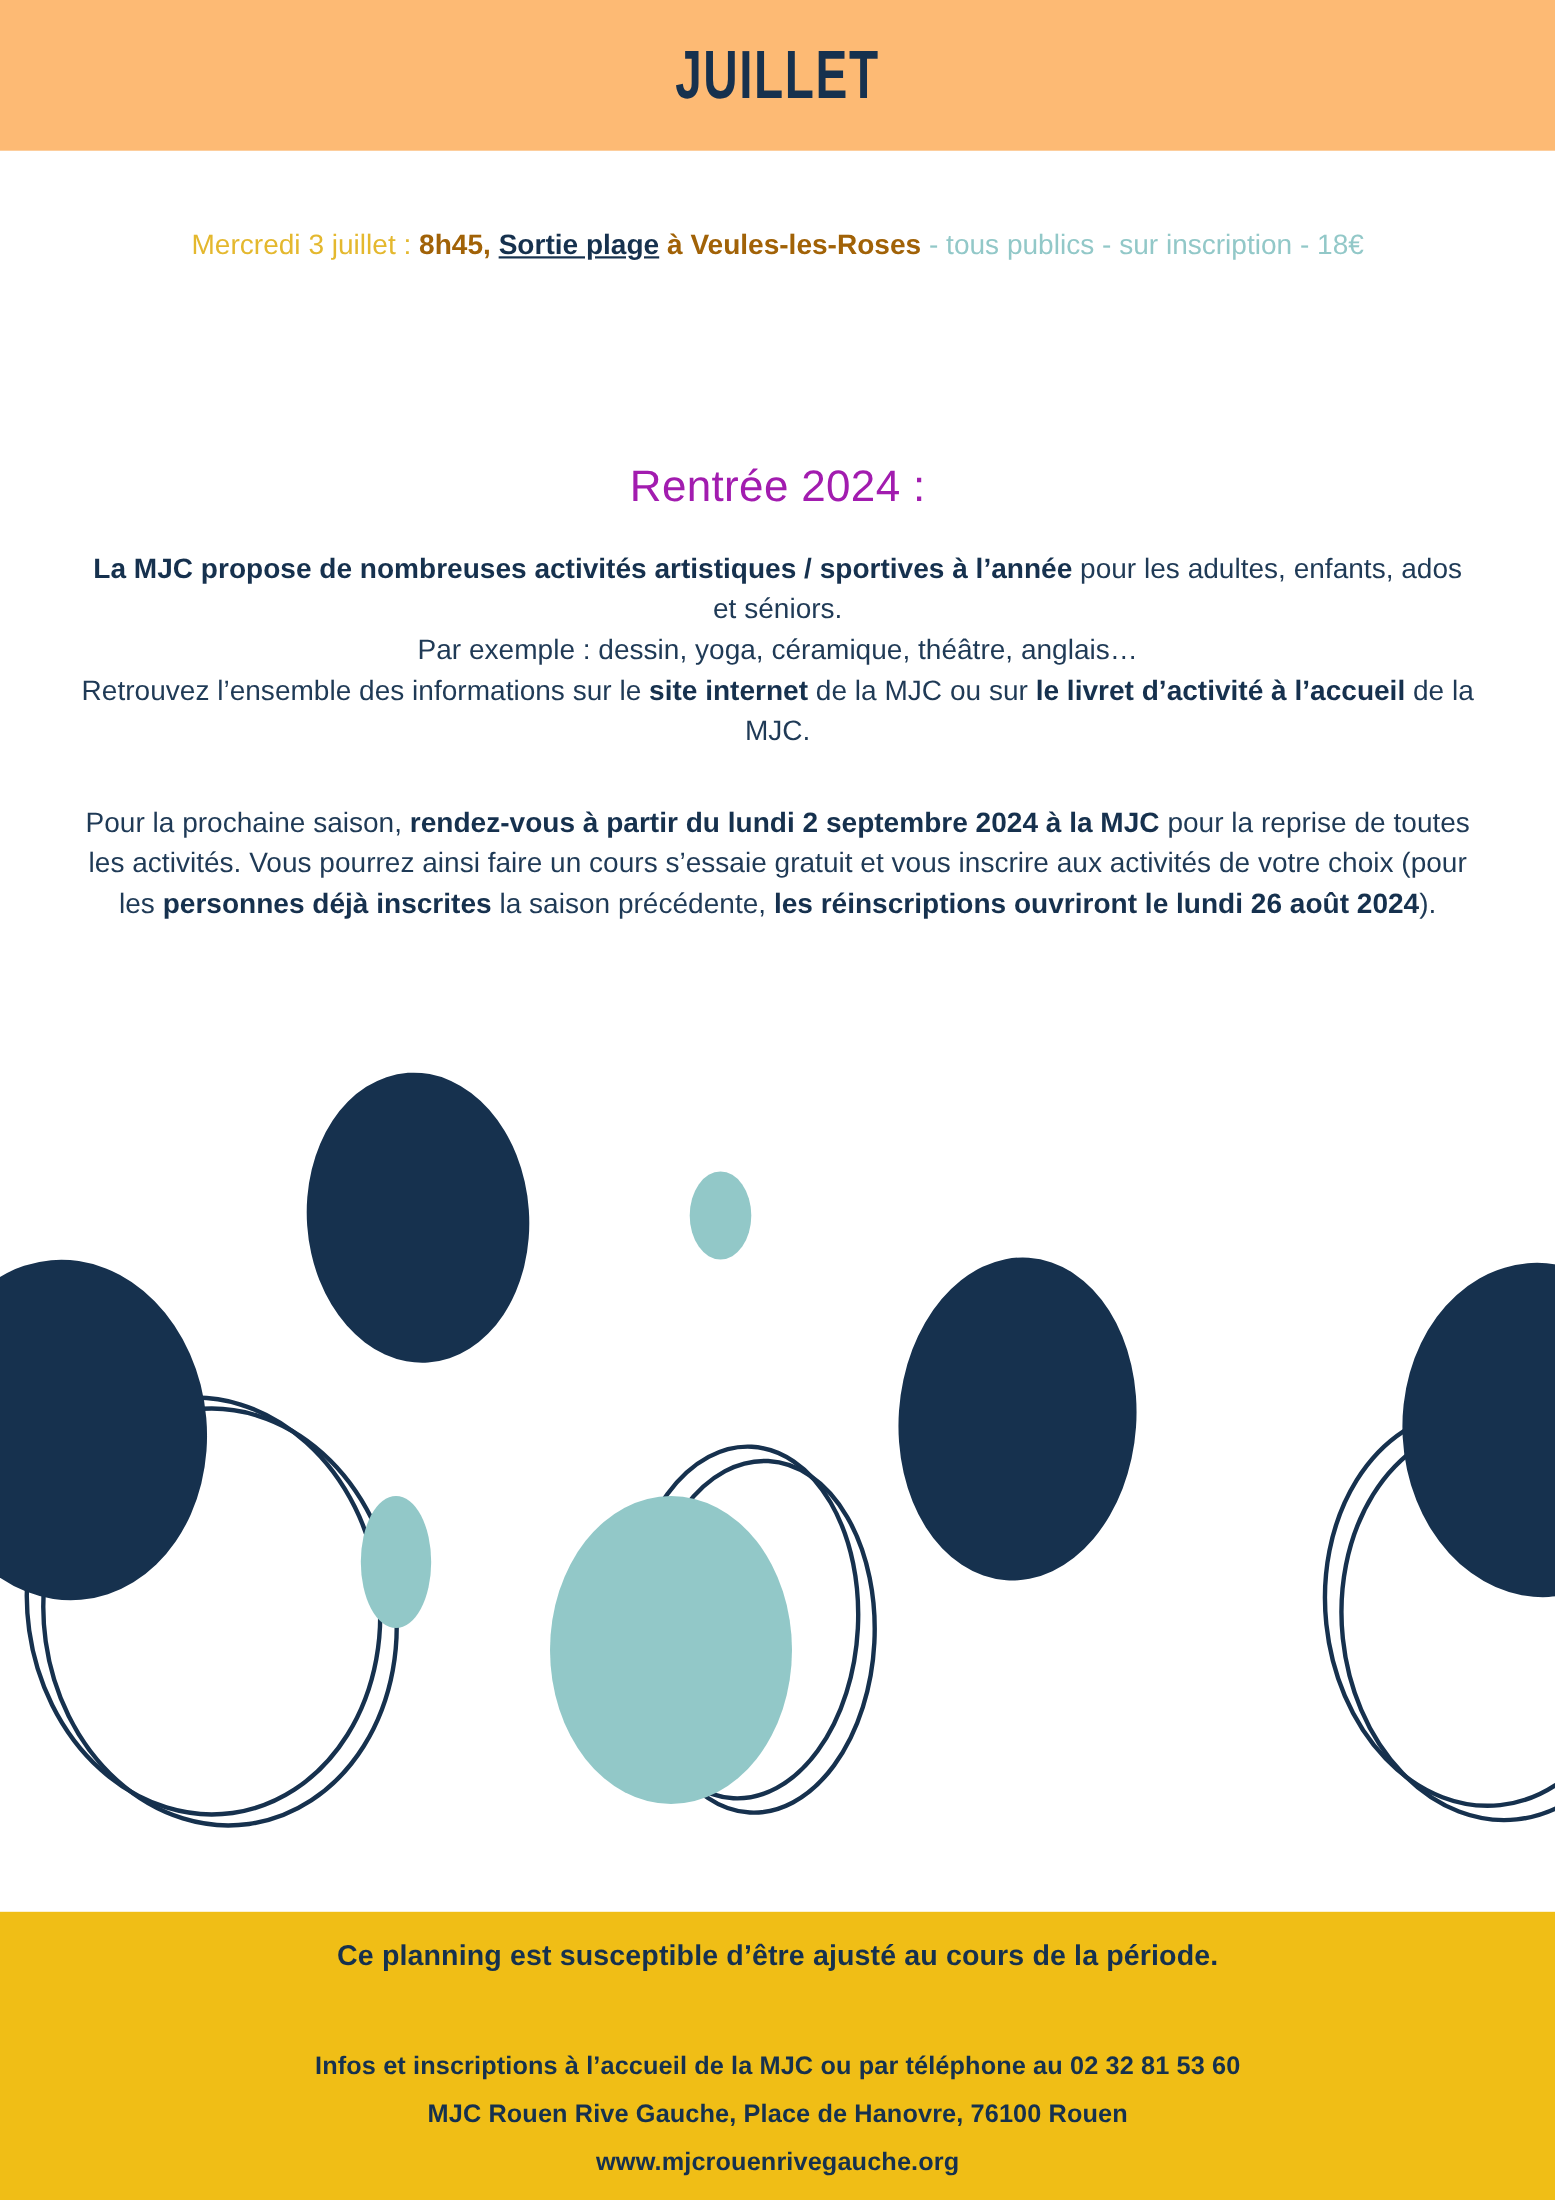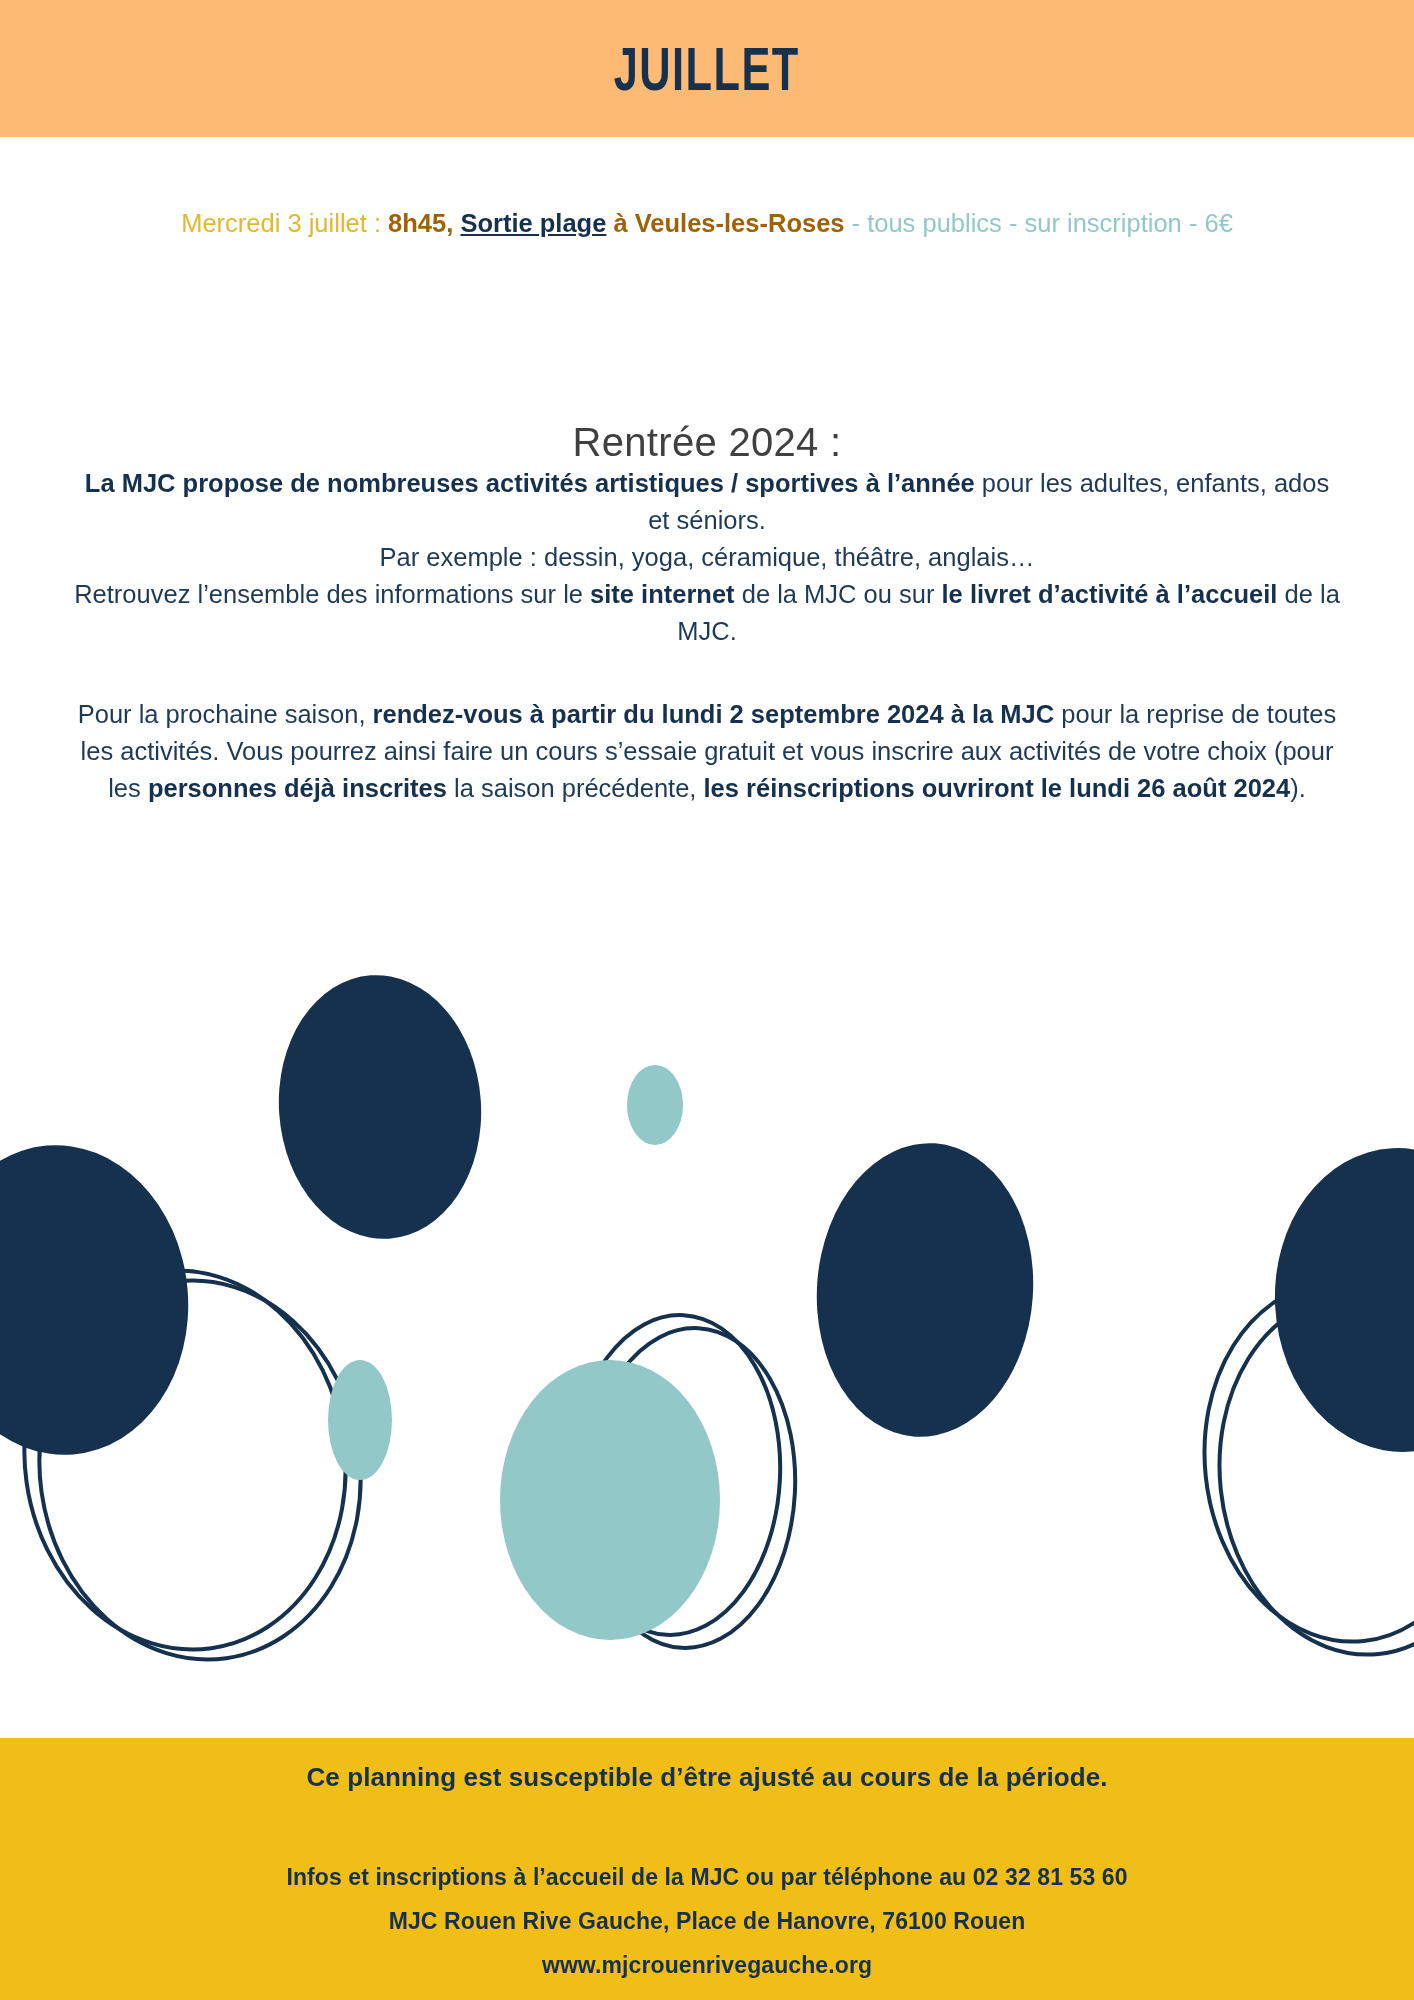--- a/index.html
+++ b/index.html
@@ -64,21 +64,22 @@
     top: 420px; left: 0;
     width: 1414px;
     padding: 0 72px;
     z-index: 4;
     color: #1b3550;
     text-align: center;
   }
   .section-title {
     font-size: 40px;
     font-weight: 500;
-    color: #404040;
+    color: #a21caf;
+    margin-bottom: 34px;
     letter-spacing: 0.3px;
   }
   .para {
     font-size: 25.5px;
     line-height: 37px;
     color: #1f3a56;
     font-weight: 400;
   }
   .para + .para { margin-top: 46px; }
   .para b { font-weight: 700; color: #16314e; }
@@ -121,21 +122,21 @@
 </head>
 <body>
 
 <div class="poster">
 
   <div class="header">
     <div class="header-title">JUILLET</div>
   </div>
 
   <div class="event-line">
-    <span class="ev-date">Mercredi 3 juillet :</span><span class="ev-main">&nbsp;</span><span class="ev-main">8h45,</span><span class="ev-main">&nbsp;</span><span class="ev-ul">Sortie plage</span><span class="ev-main">&nbsp;</span><span class="ev-main">à Veules-les-Roses</span><span class="ev-tail">&nbsp;</span><span class="ev-tail">- tous publics - sur inscription - 6€</span>
+    <span class="ev-date">Mercredi 3 juillet :</span><span class="ev-main">&nbsp;</span><span class="ev-main">8h45,</span><span class="ev-main">&nbsp;</span><span class="ev-ul">Sortie plage</span><span class="ev-main">&nbsp;</span><span class="ev-main">à Veules-les-Roses</span><span class="ev-tail">&nbsp;</span><span class="ev-tail">- tous publics - sur inscription - 18€</span>
   </div>
 
   <div class="content">
 
     <div class="section-title">Rentrée 2024 :</div>
 
     <div class="para">
       <b>La MJC propose de nombreuses activités  artistiques / sportives à l’année</b><span> pour les adultes, enfants, ados et séniors.</span><br>
       <span>Par exemple : dessin, yoga, céramique, théâtre, anglais…</span><br>
       <span>Retrouvez l’ensemble des informations sur le </span><b>site internet</b><span> de la MJC ou sur </span><b>le livret d’activité à l’accueil</b><span> de la MJC.</span>

